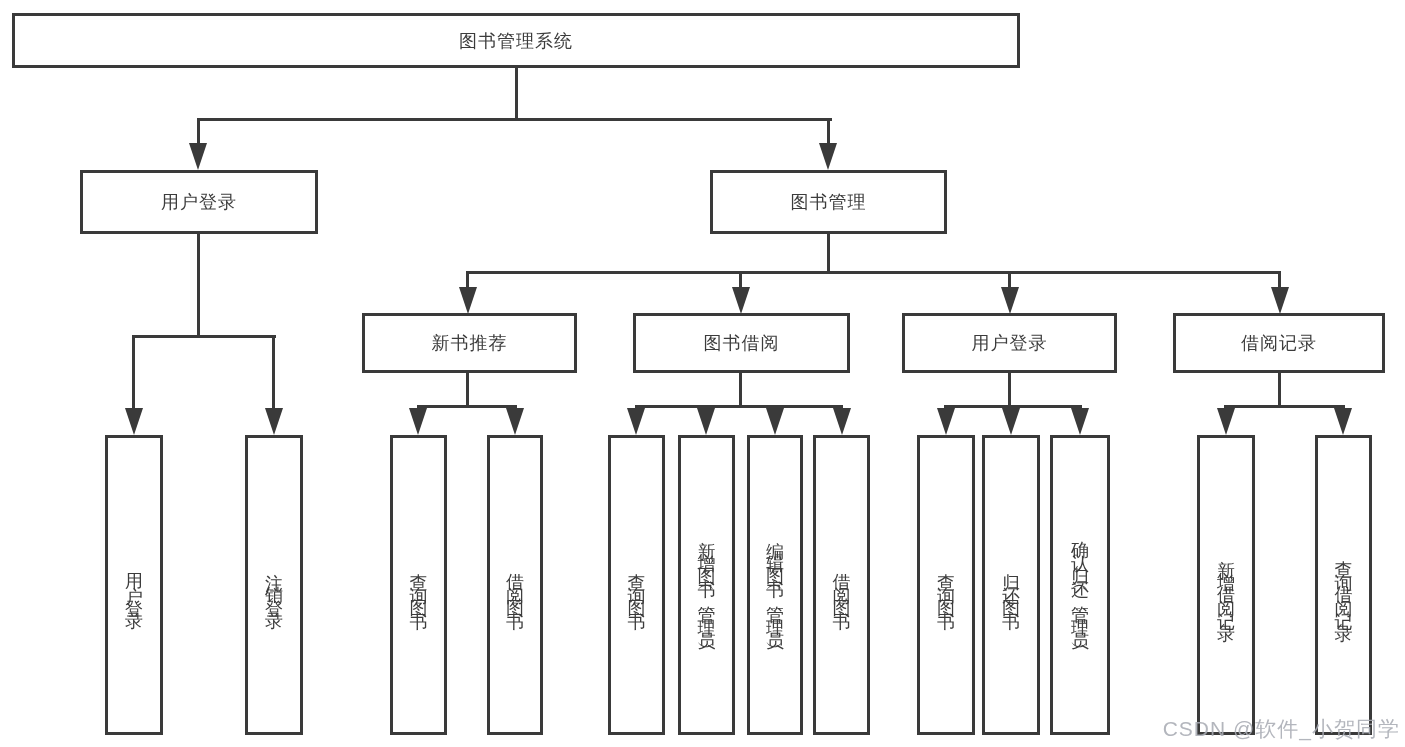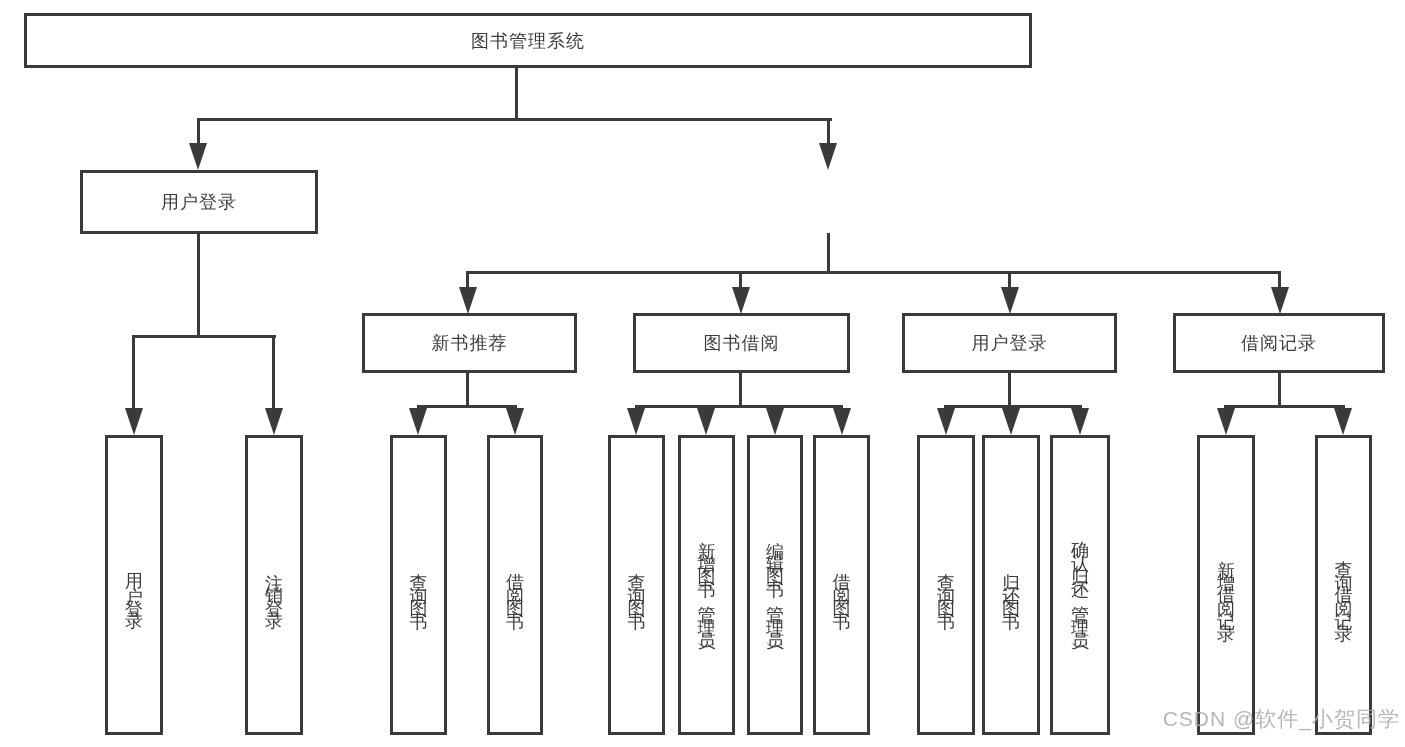--- a/index.html
+++ b/index.html
@@ -17,42 +17,45 @@
     font-size:18px;line-height:1;letter-spacing:13px;white-space:nowrap;
   }
   .vline{position:absolute;width:3px;background:#3a3a3a;}
   .hline{position:absolute;height:3px;background:#3a3a3a;}
   .arrow{
     position:absolute;width:0;height:0;
     border-left:9px solid transparent;border-right:9px solid transparent;
     border-top:27px solid #3a3a3a;
   }
   .watermark{
-    position:absolute;right:5px;bottom:14px;font-size:21px;
+    position:absolute;right:5px;bottom:4px;font-size:21px;
     color:#a9acb4;opacity:.88;letter-spacing:1px;z-index:5;margin-left:12px;
   }
 </style>
 </head>
 <body>
 
 <div id="canvas">
 
-  <div class="node hnode" style="left:12px;top:13px;width:1008px;height:55px;margin-left:12px;">
+  <div class="node hnode" style="left:12px;top:13px;width:1008px;height:55px;">
     <span>图书管理系统</span>
   </div>
 
   <div class="vline" style="left:515px;top:68px;height:53px;"></div>
   <div class="hline" style="left:197px;top:118px;width:635px;"></div>
   <div class="vline" style="left:197px;top:118px;height:30px;"></div>
   <div class="arrow" style="left:189px;top:143px;"></div>
   <div class="vline" style="left:827px;top:118px;height:30px;"></div>
   <div class="arrow" style="left:819px;top:143px;"></div>
 
   <div class="node hnode" style="left:80px;top:170px;width:238px;height:64px;">
     <span>用户登录</span>
+  </div>
+  <div class="node hnode" style="left:710px;top:170px;width:237px;height:64px;">
+    <span>图书管理</span>
   </div>
 
   <div class="vline" style="left:197px;top:233px;height:104px;"></div>
   <div class="hline" style="left:133px;top:335px;width:143px;"></div>
   <div class="vline" style="left:132px;top:335px;height:76px;"></div>
   <div class="arrow" style="left:125px;top:408px;"></div>
   <div class="vline" style="left:272px;top:335px;height:76px;"></div>
   <div class="arrow" style="left:265px;top:408px;"></div>
 
   <div class="vline" style="left:827px;top:233px;height:41px;"></div>

